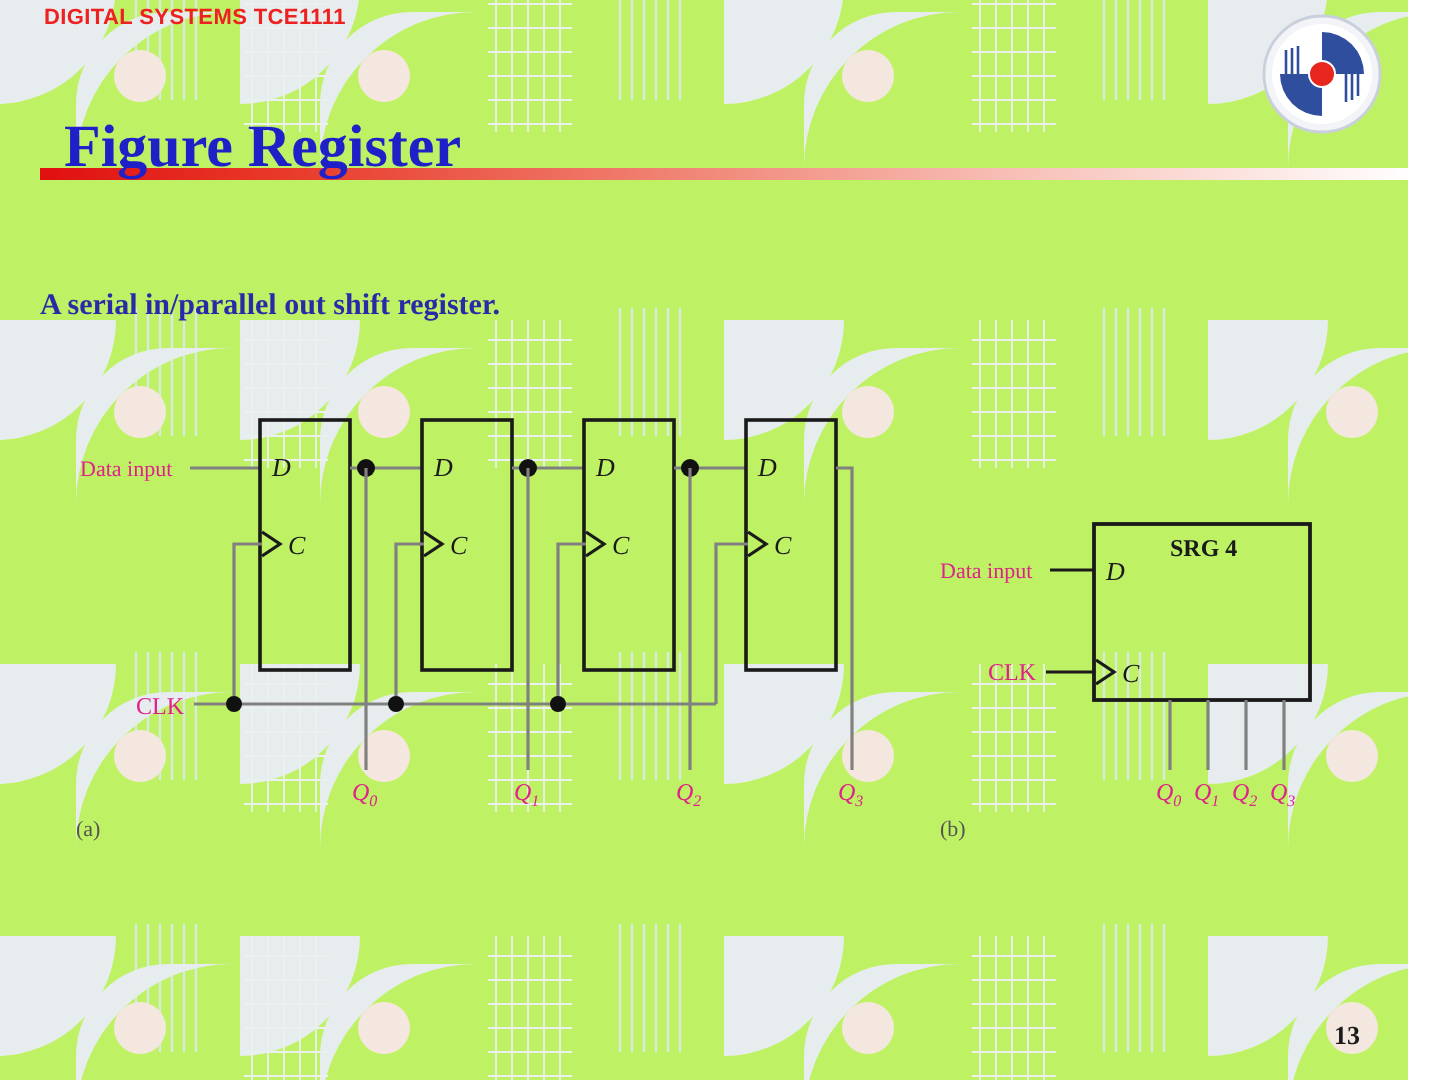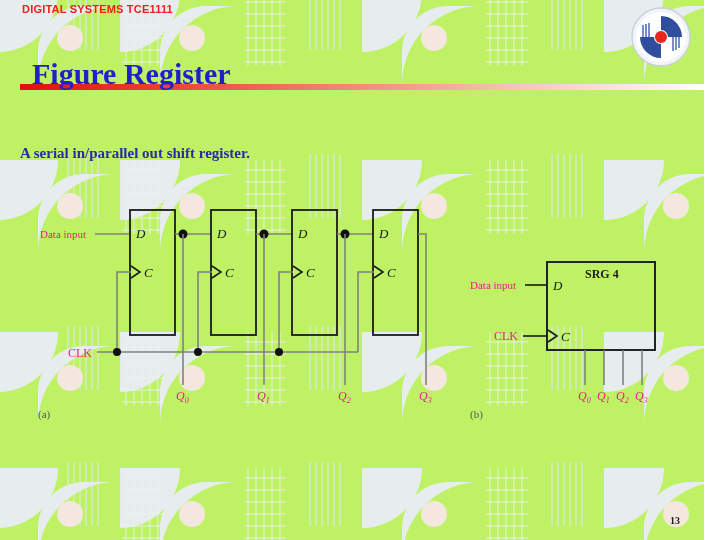--- a/index.html
+++ b/index.html
@@ -107,21 +107,21 @@
     height: 240px;
     z-index: 5;
   }
 
   
   #page-number {
     position: absolute;
     right: 24px;
     bottom: 14px;
     font-family: "Liberation Serif", serif;
-    font-size: 10px;
+    font-size: 13px;
     font-weight: bold;
     color: #1a1a1a;
     z-index: 5;
   }
 
   
   #logo {
     position: absolute;
     right: 12px;
     top: 6px;

